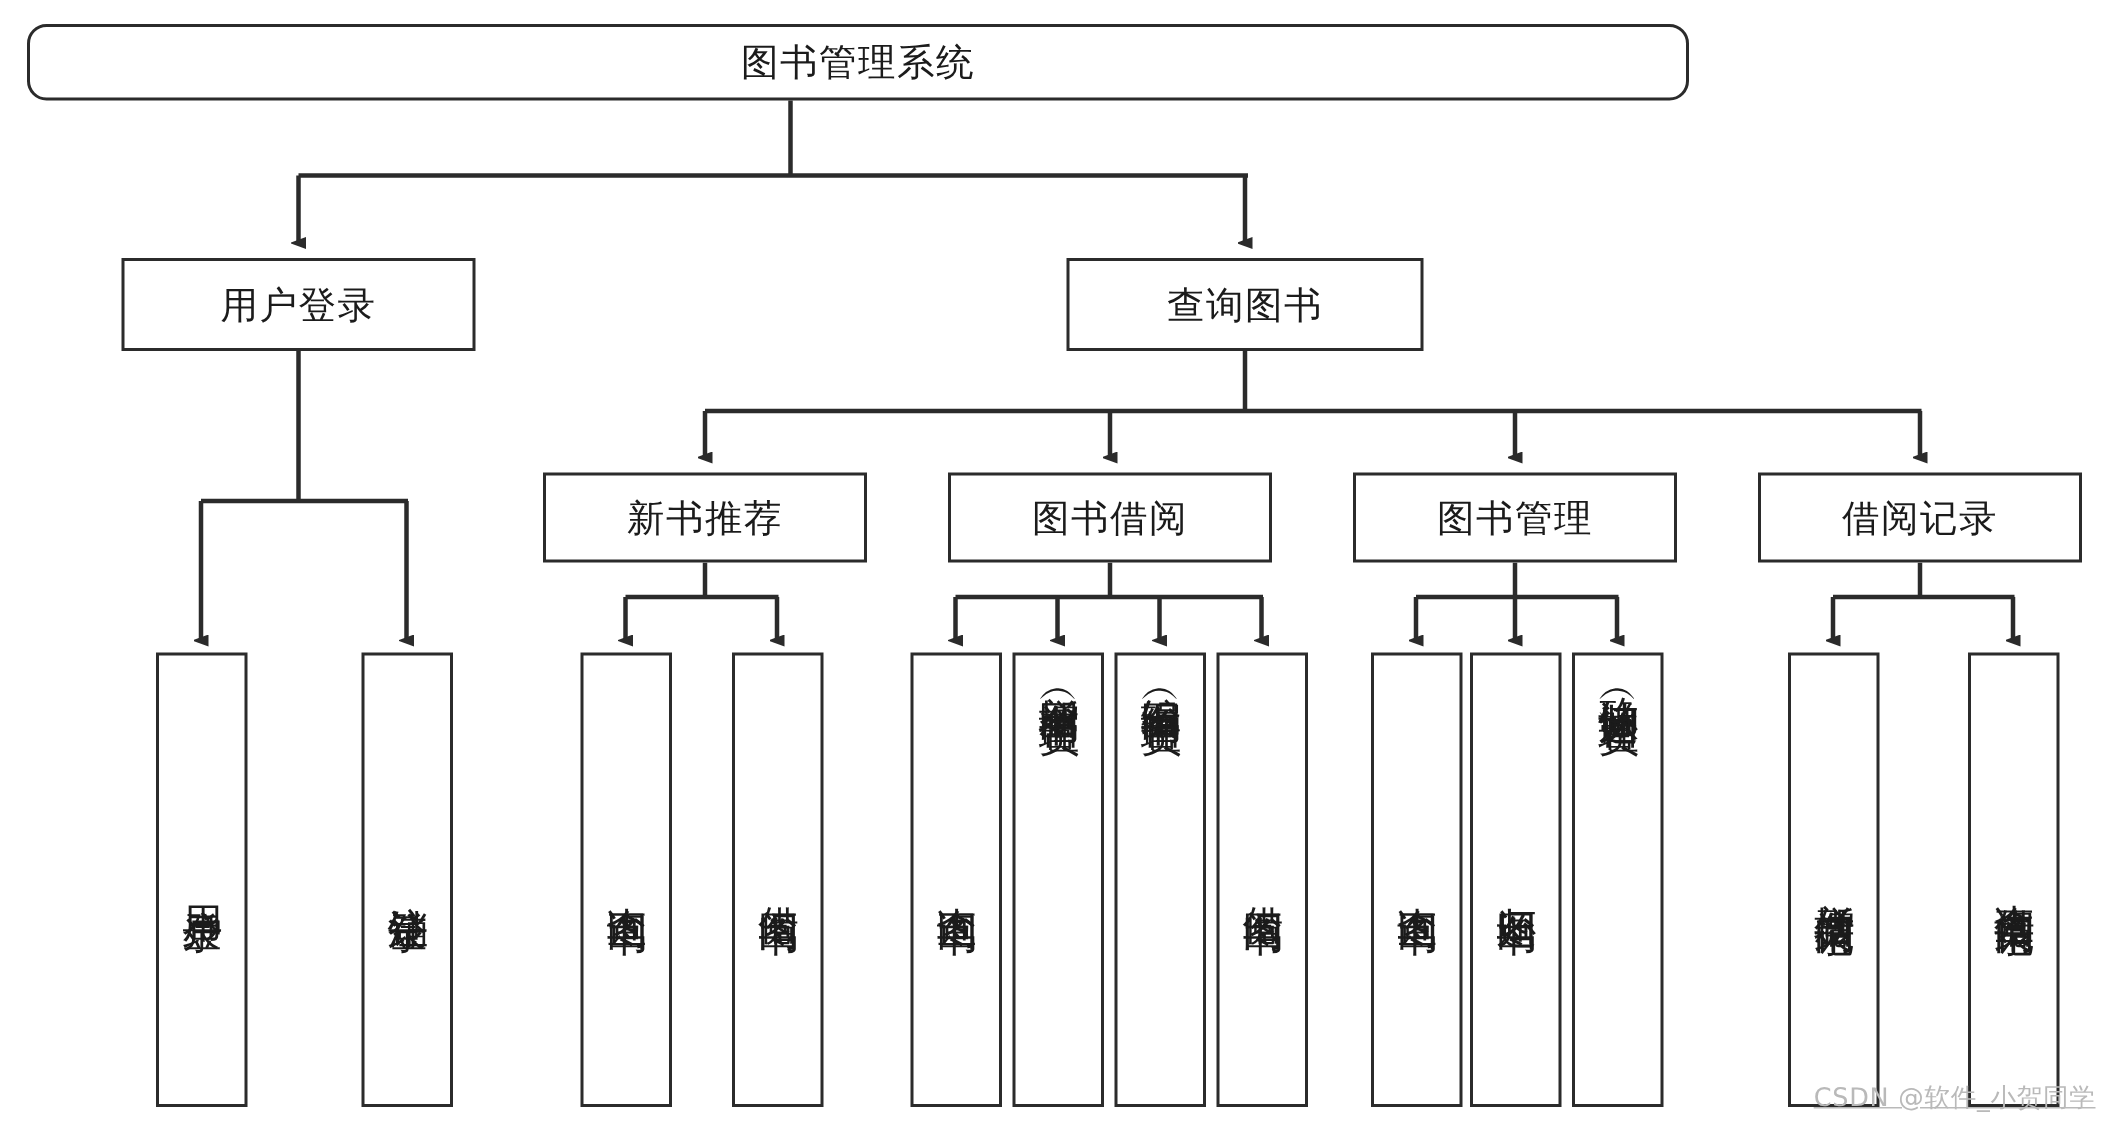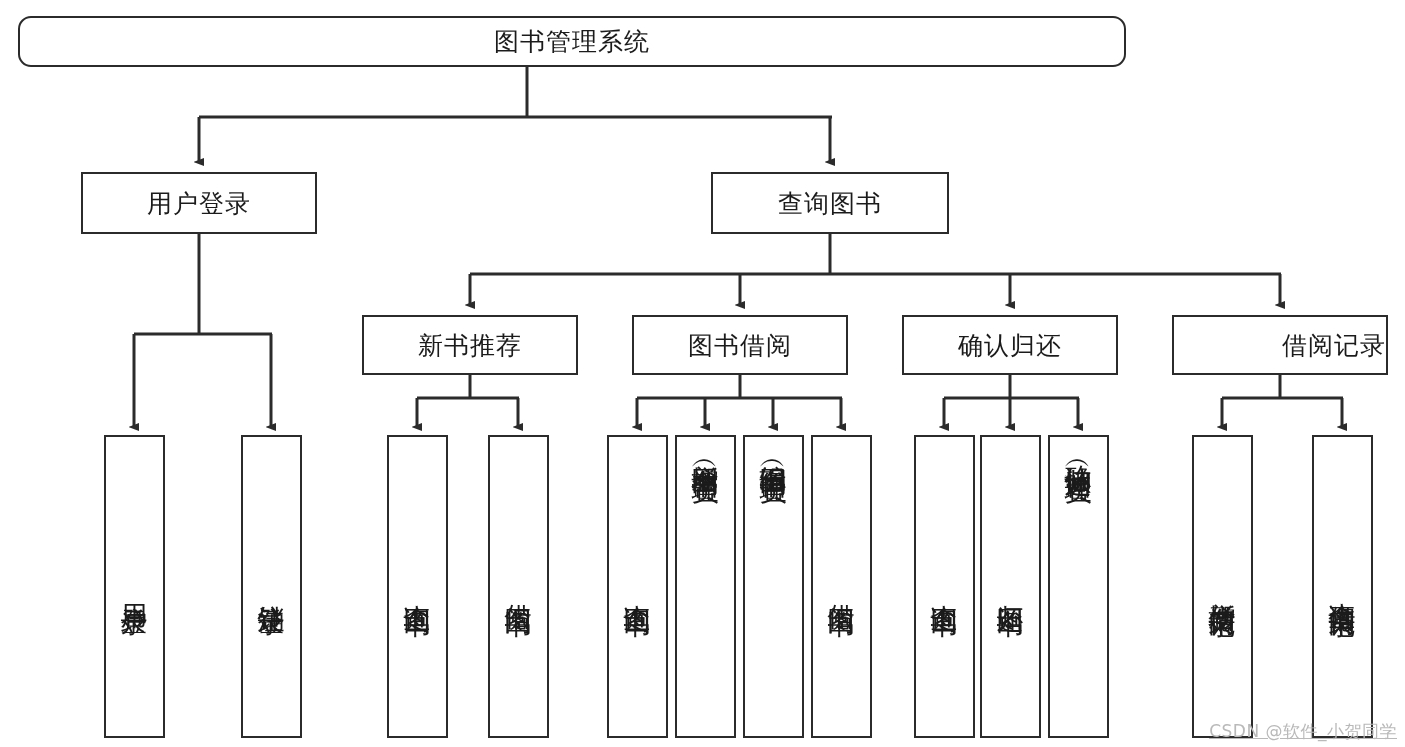--- a/index.html
+++ b/index.html
@@ -148,24 +148,24 @@
 
   <div class="node horiz" style="left:632px; top:315px; width:216px; height:60px;">
     <span class="label">图书借阅</span>
   </div>
 
   <div class="node horiz" style="left:362px; top:315px; width:216px; height:60px;">
     <span class="label">新书推荐</span>
   </div>
 
   <div class="node horiz" style="left:902px; top:315px; width:216px; height:60px;">
-    <span class="label">确认归还</span>
-  </div>
-
-  <div class="node horiz" style="left:1172px; top:315px; width:216px; height:60px;justify-content:flex-end;">
+    <span class="label">图书管理</span>
+  </div>
+
+  <div class="node horiz" style="left:1172px; top:315px; width:216px; height:60px;">
     <span class="label">借阅记录</span>
   </div>
 
   <div class="node vert center" style="left:104px; top:435px; width:61px; height:303px;">
     <span class="label">用户登录</span>
   </div>
 
   <div class="node vert center" style="left:241px; top:435px; width:61px; height:303px;">
     <span class="label">注销登录</span>
   </div>

